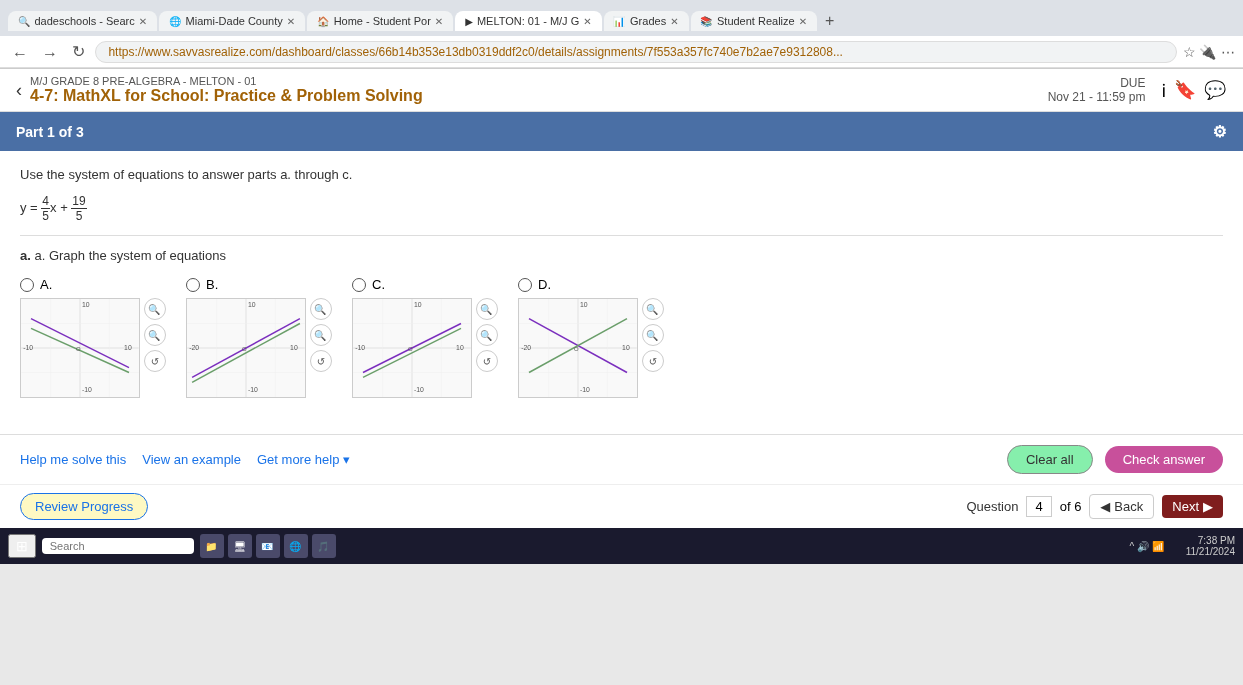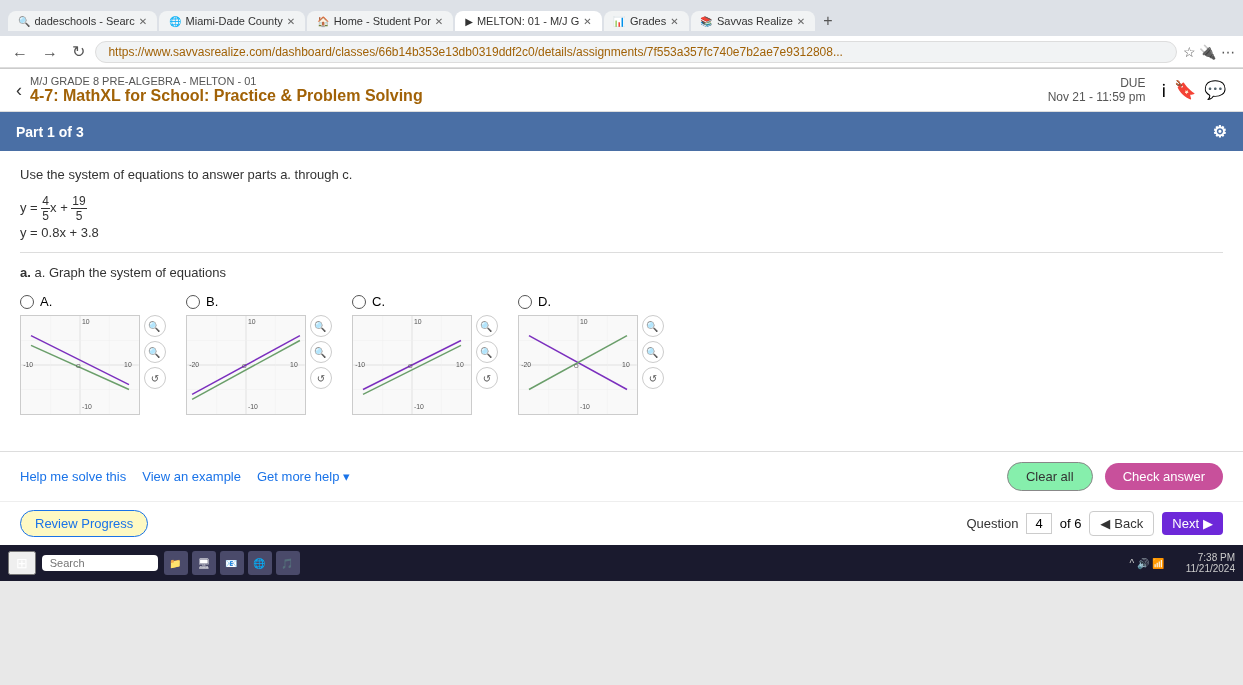--- a/index.html
+++ b/index.html
@@ -65,26 +65,26 @@
     .btn-clear { background: #86efac; border: 1.5px solid #888; border-radius: 20px; padding: 6px 18px; font-size: 13px; color: #333; cursor: pointer; }
     .btn-check { background: #c8509b; border: none; border-radius: 20px; padding: 6px 18px; font-size: 13px; color: #fff; cursor: pointer; }
 
     
     .footer-nav { background: #fff; padding: 8px 20px; border-top: 1px solid #eee; display: flex; justify-content: space-between; align-items: center; }
     .review-btn { border: 1.5px solid #1a73e8; border-radius: 20px; background: #fef9c3; color: #1a73e8; padding: 5px 14px; font-size: 13px; cursor: pointer; }
     .question-nav { display: flex; align-items: center; gap: 8px; font-size: 13px; }
     .question-label { color: #333; }
     .question-num-box { border: 1px solid #ccc; padding: 2px 8px; font-size: 13px; }
     .nav-back-btn { background: #fff; border: 1.5px solid #ccc; border-radius: 4px; padding: 4px 10px; cursor: pointer; font-size: 13px; color: #333; display: flex; align-items: center; gap: 4px; }
-    .nav-next-btn { background: #6d28d9; border: none; border-radius: 4px; padding: 4px 10px; cursor: pointer; font-size: 13px; color: #fff; display: flex; align-items: center; gap: 4px; }
+    .nav-next-btn { background: #7f1d1d; border: none; border-radius: 4px; padding: 4px 10px; cursor: pointer; font-size: 13px; color: #fff; display: flex; align-items: center; gap: 4px; }
 
     
     .taskbar { background: #1a1a2e; display: flex; align-items: center; padding: 2px 8px; height: 36px; gap: 6px; }
     .start-btn { color: #fff; font-size: 14px; padding: 2px 6px; cursor: pointer; }
-    .taskbar-search { background: #fff; border: none; border-radius: 4px; padding: 2px 8px; font-size: 11px; width: 116px; }
+    .taskbar-search { background: #fff; border: none; border-radius: 4px; padding: 2px 8px; font-size: 11px; width: 152px; }
     .taskbar-apps { display: flex; gap: 4px; }
     .taskbar-app { width: 24px; height: 24px; background: #4a4a6a; border-radius: 3px; display: flex; align-items: center; justify-content: center; color: #fff; font-size: 10px; cursor: pointer; }
     .taskbar-right { margin-left: auto; display: flex; align-items: center; gap: 6px; font-size: 10px; color: #ccc; }
     .taskbar-time { font-size: 10px; color: #ccc; text-align: right; margin-left: 15px; }
   </style>
 </head>
 <body>
 
 <div class="browser-chrome">
   <div class="tab-bar">
@@ -108,21 +108,21 @@
       <span>MELTON: 01 - M/J G</span>
       <span class="tab-close">✕</span>
     </div>
     <div class="tab">
       <span style="font-size:10px;">📊</span>
       <span>Grades</span>
       <span class="tab-close">✕</span>
     </div>
     <div class="tab">
       <span style="font-size:10px;">📚</span>
-      <span>Savvas Realize</span>
+      <span>Student Realize</span>
       <span class="tab-close">✕</span>
     </div>
     <button class="tab-new">+</button>
   </div>
   <div class="browser-controls">
     <button class="nav-btn">←</button>
     <button class="nav-btn">→</button>
     <button class="nav-btn">↻</button>
     <div class="address-bar">https://www.savvasrealize.com/dashboard/classes/66b14b353e13db0319ddf2c0/details/assignments/7f553a357fc740e7b2ae7e9312808...</div>
     <div class="browser-actions">
@@ -165,21 +165,20 @@
   <div class="equation-block">
     <div class="eq-line">
       y = <span class="fraction">
           <span class="num">4</span>
           <span class="den">5</span>
         </span>x + <span class="fraction">
           <span class="num">19</span>
           <span class="den">5</span>
         </span>
     </div>
-    <div class="eq-line">y = 0.8x + 3.8</div>
   </div>
 
   <hr class="divider">
 
   <p class="graph-question">
     <span class="bold-a">a.</span> <span style="display:inline;">a. Graph the system of equations</span>
   </p>
 
   <div class="graph-options">
 

